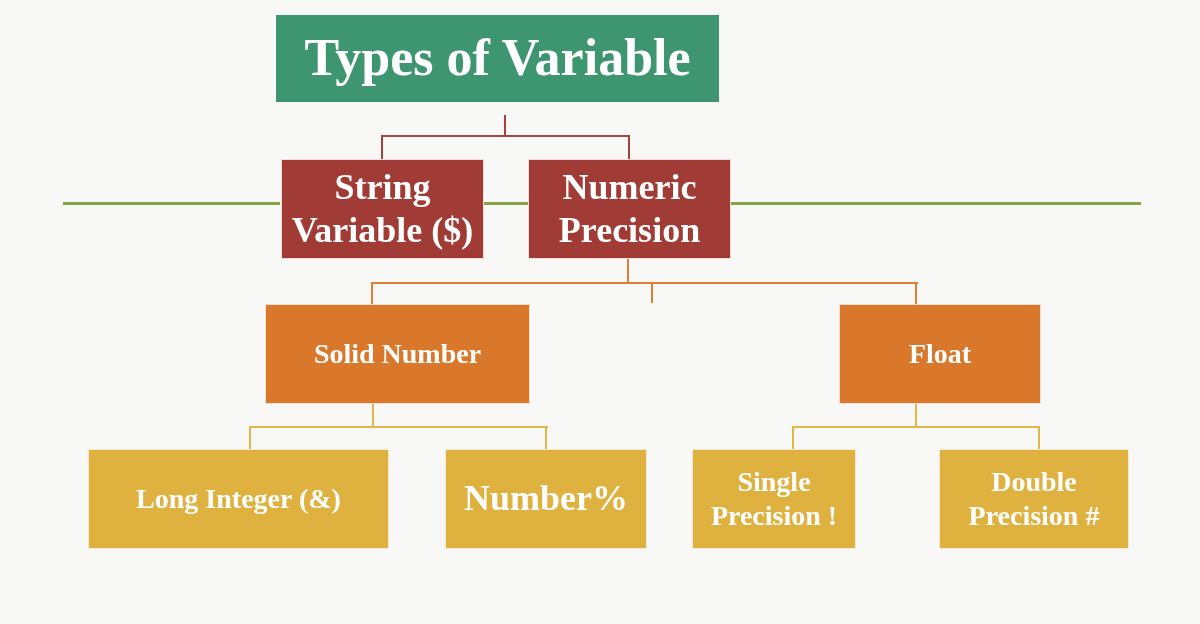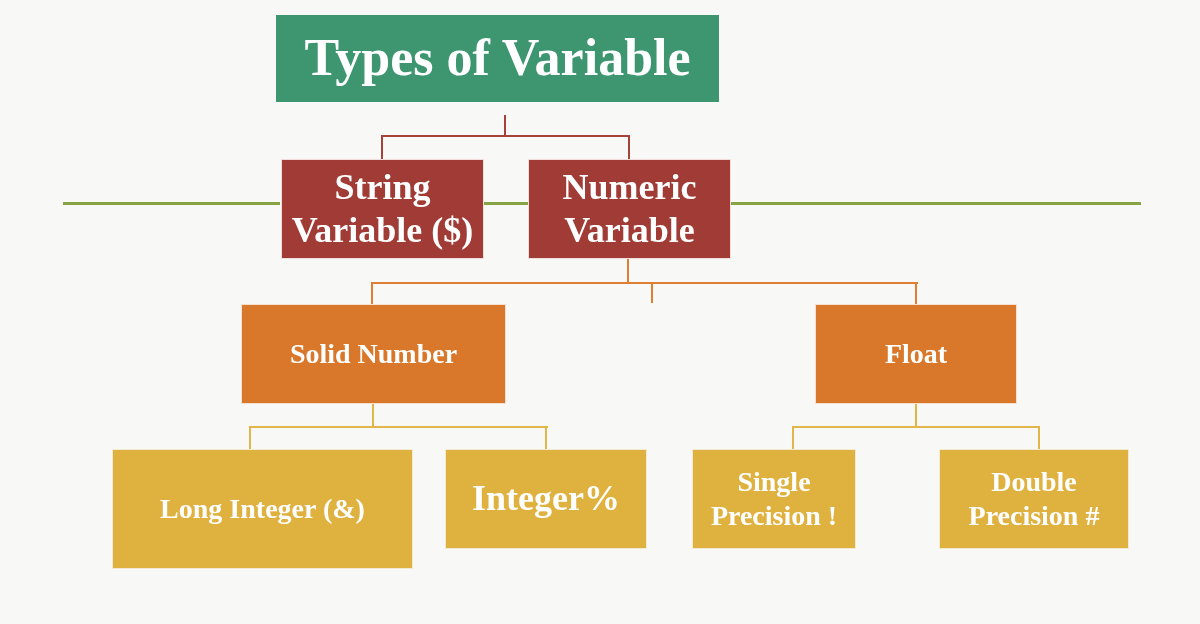--- a/index.html
+++ b/index.html
@@ -9,21 +9,21 @@
     font-family: "Liberation Serif", "DejaVu Serif", serif;
   }
   .box {
     position: absolute; box-sizing: border-box;
     display: flex; align-items: center; justify-content: center;
     text-align: center; color: #ffffff; font-weight: bold;
     line-height: 1.2;
   }
   .title-box { background: #3d9670; font-weight: bold; font-size: 52px; }
   .lvl1 { background: #a03b35; font-size: 36px; border: 1px solid #f0dcd9; }
-  .lvl2 { background: #d9772a; font-size: 28px; border: 1px solid #f3e0d0; }
+  .lvl2 { background: #d9772a; font-size: 28px; border: 1px solid #f3e0d0; margin-left: 24px; }
   .lvl3 { background: #dfb13f; font-size: 28px; border: 1px solid #f3ead2; }
   .line { position: absolute; }
   .red { background: #a7423b; }
   .orange { background: #df7f34; }
   .yellow { background: #e2b649; }
   .green { background: #86a443; }
   .label { white-space: pre-line; }
 </style>
 </head>
 <body>
@@ -40,21 +40,21 @@
 <div class="line red" style="left:381px; top:135px; width:249px; height:2px;"></div>
 <div class="line red" style="left:381px; top:135px; width:2px; height:24px;"></div>
 <div class="line red" style="left:628px; top:135px; width:2px; height:24px;"></div>
 
 <div class="box lvl1" style="left:281px; top:159px; width:203px; height:100px;">
   <span class="label">String
 Variable ($)</span>
 </div>
 <div class="box lvl1" style="left:528px; top:159px; width:203px; height:100px;">
   <span class="label">Numeric
-Variable</span>
+Precision</span>
 </div>
 
 <div class="line orange" style="left:627px; top:259px; width:2px; height:25px;"></div>
 <div class="line orange" style="left:371px; top:282px; width:547px; height:2px;"></div>
 <div class="line orange" style="left:371px; top:282px; width:2px; height:22px;"></div>
 <div class="line orange" style="left:651px; top:282px; width:2px; height:21px;"></div>
 <div class="line orange" style="left:915px; top:282px; width:2px; height:22px;"></div>
 
 <div class="box lvl2" style="left:241px; top:304px; width:265px; height:100px;">
   <span class="label">Solid Number</span>
@@ -66,25 +66,25 @@
 <div class="line yellow" style="left:372px; top:404px; width:2px; height:24px;"></div>
 <div class="line yellow" style="left:249px; top:426px; width:299px; height:2px;"></div>
 <div class="line yellow" style="left:249px; top:426px; width:2px; height:23px;"></div>
 <div class="line yellow" style="left:545px; top:426px; width:2px; height:23px;"></div>
 
 <div class="line yellow" style="left:915px; top:404px; width:2px; height:24px;"></div>
 <div class="line yellow" style="left:792px; top:426px; width:248px; height:2px;"></div>
 <div class="line yellow" style="left:792px; top:426px; width:2px; height:23px;"></div>
 <div class="line yellow" style="left:1038px; top:426px; width:2px; height:23px;"></div>
 
-<div class="box lvl3" style="left:112px; top:449px; width:301px; height:120px;">
+<div class="box lvl3" style="left:88px; top:449px; width:301px; height:100px;">
   <span class="label">Long Integer (&amp;)</span>
 </div>
 <div class="box lvl3" style="left:445px; top:449px; width:202px; height:100px; font-size:36px;">
-  <span class="label">Integer%</span>
+  <span class="label">Number%</span>
 </div>
 <div class="box lvl3" style="left:692px; top:449px; width:164px; height:100px;">
   <span class="label">Single
 Precision !</span>
 </div>
 <div class="box lvl3" style="left:939px; top:449px; width:190px; height:100px;">
   <span class="label">Double
 Precision #</span>
 </div>
 

